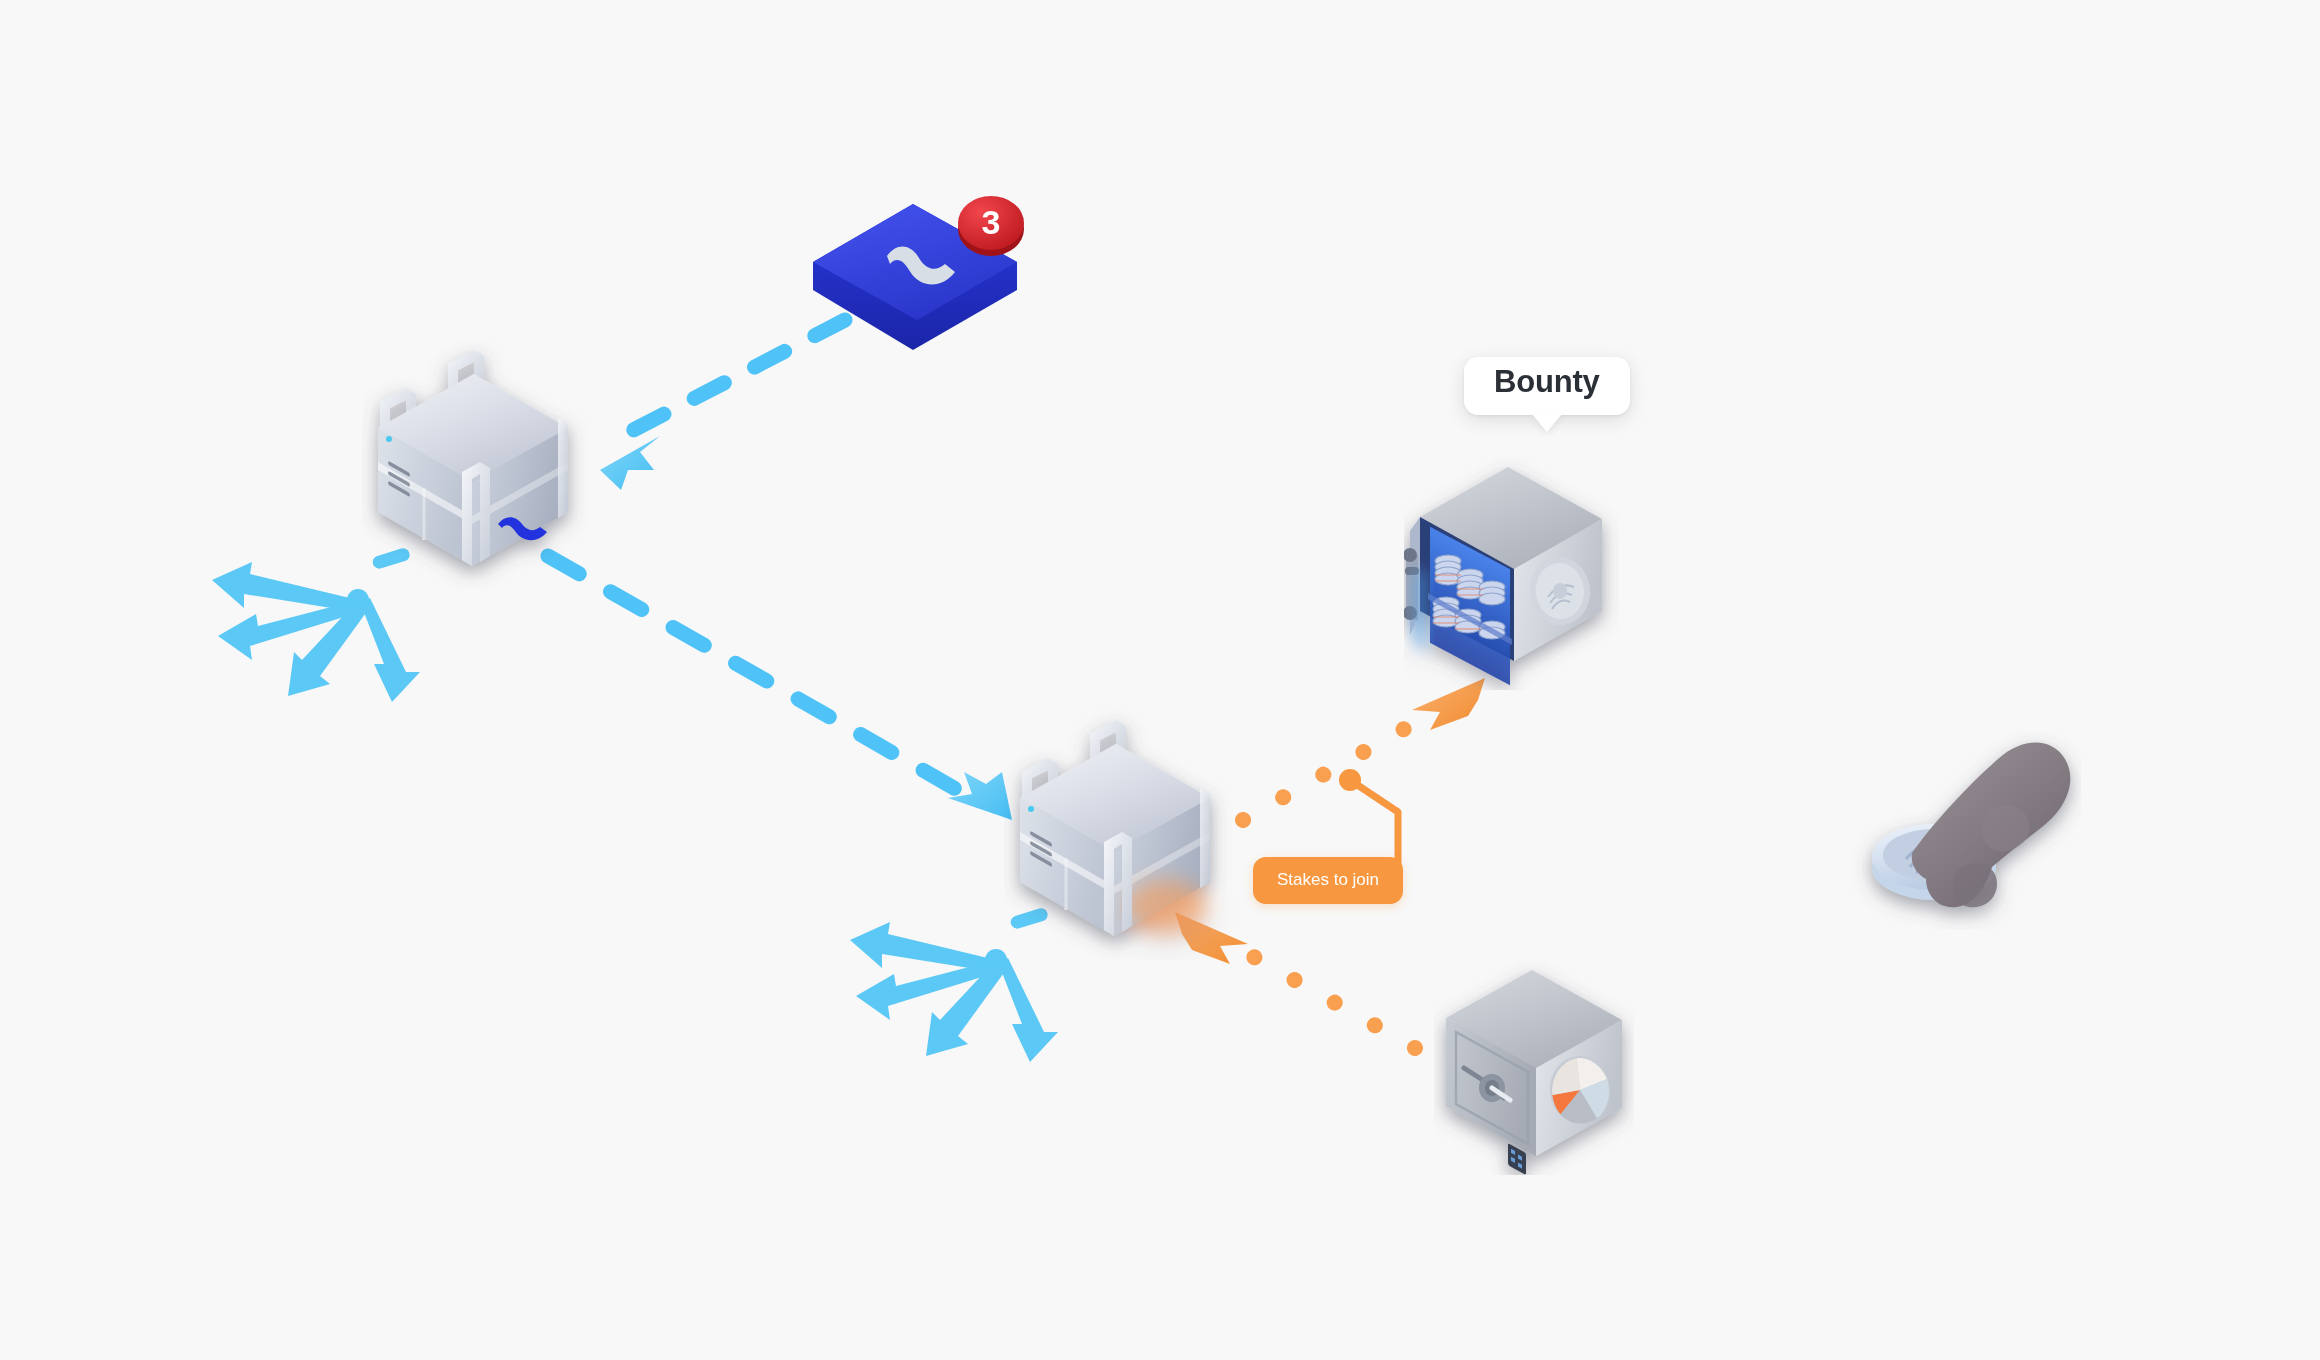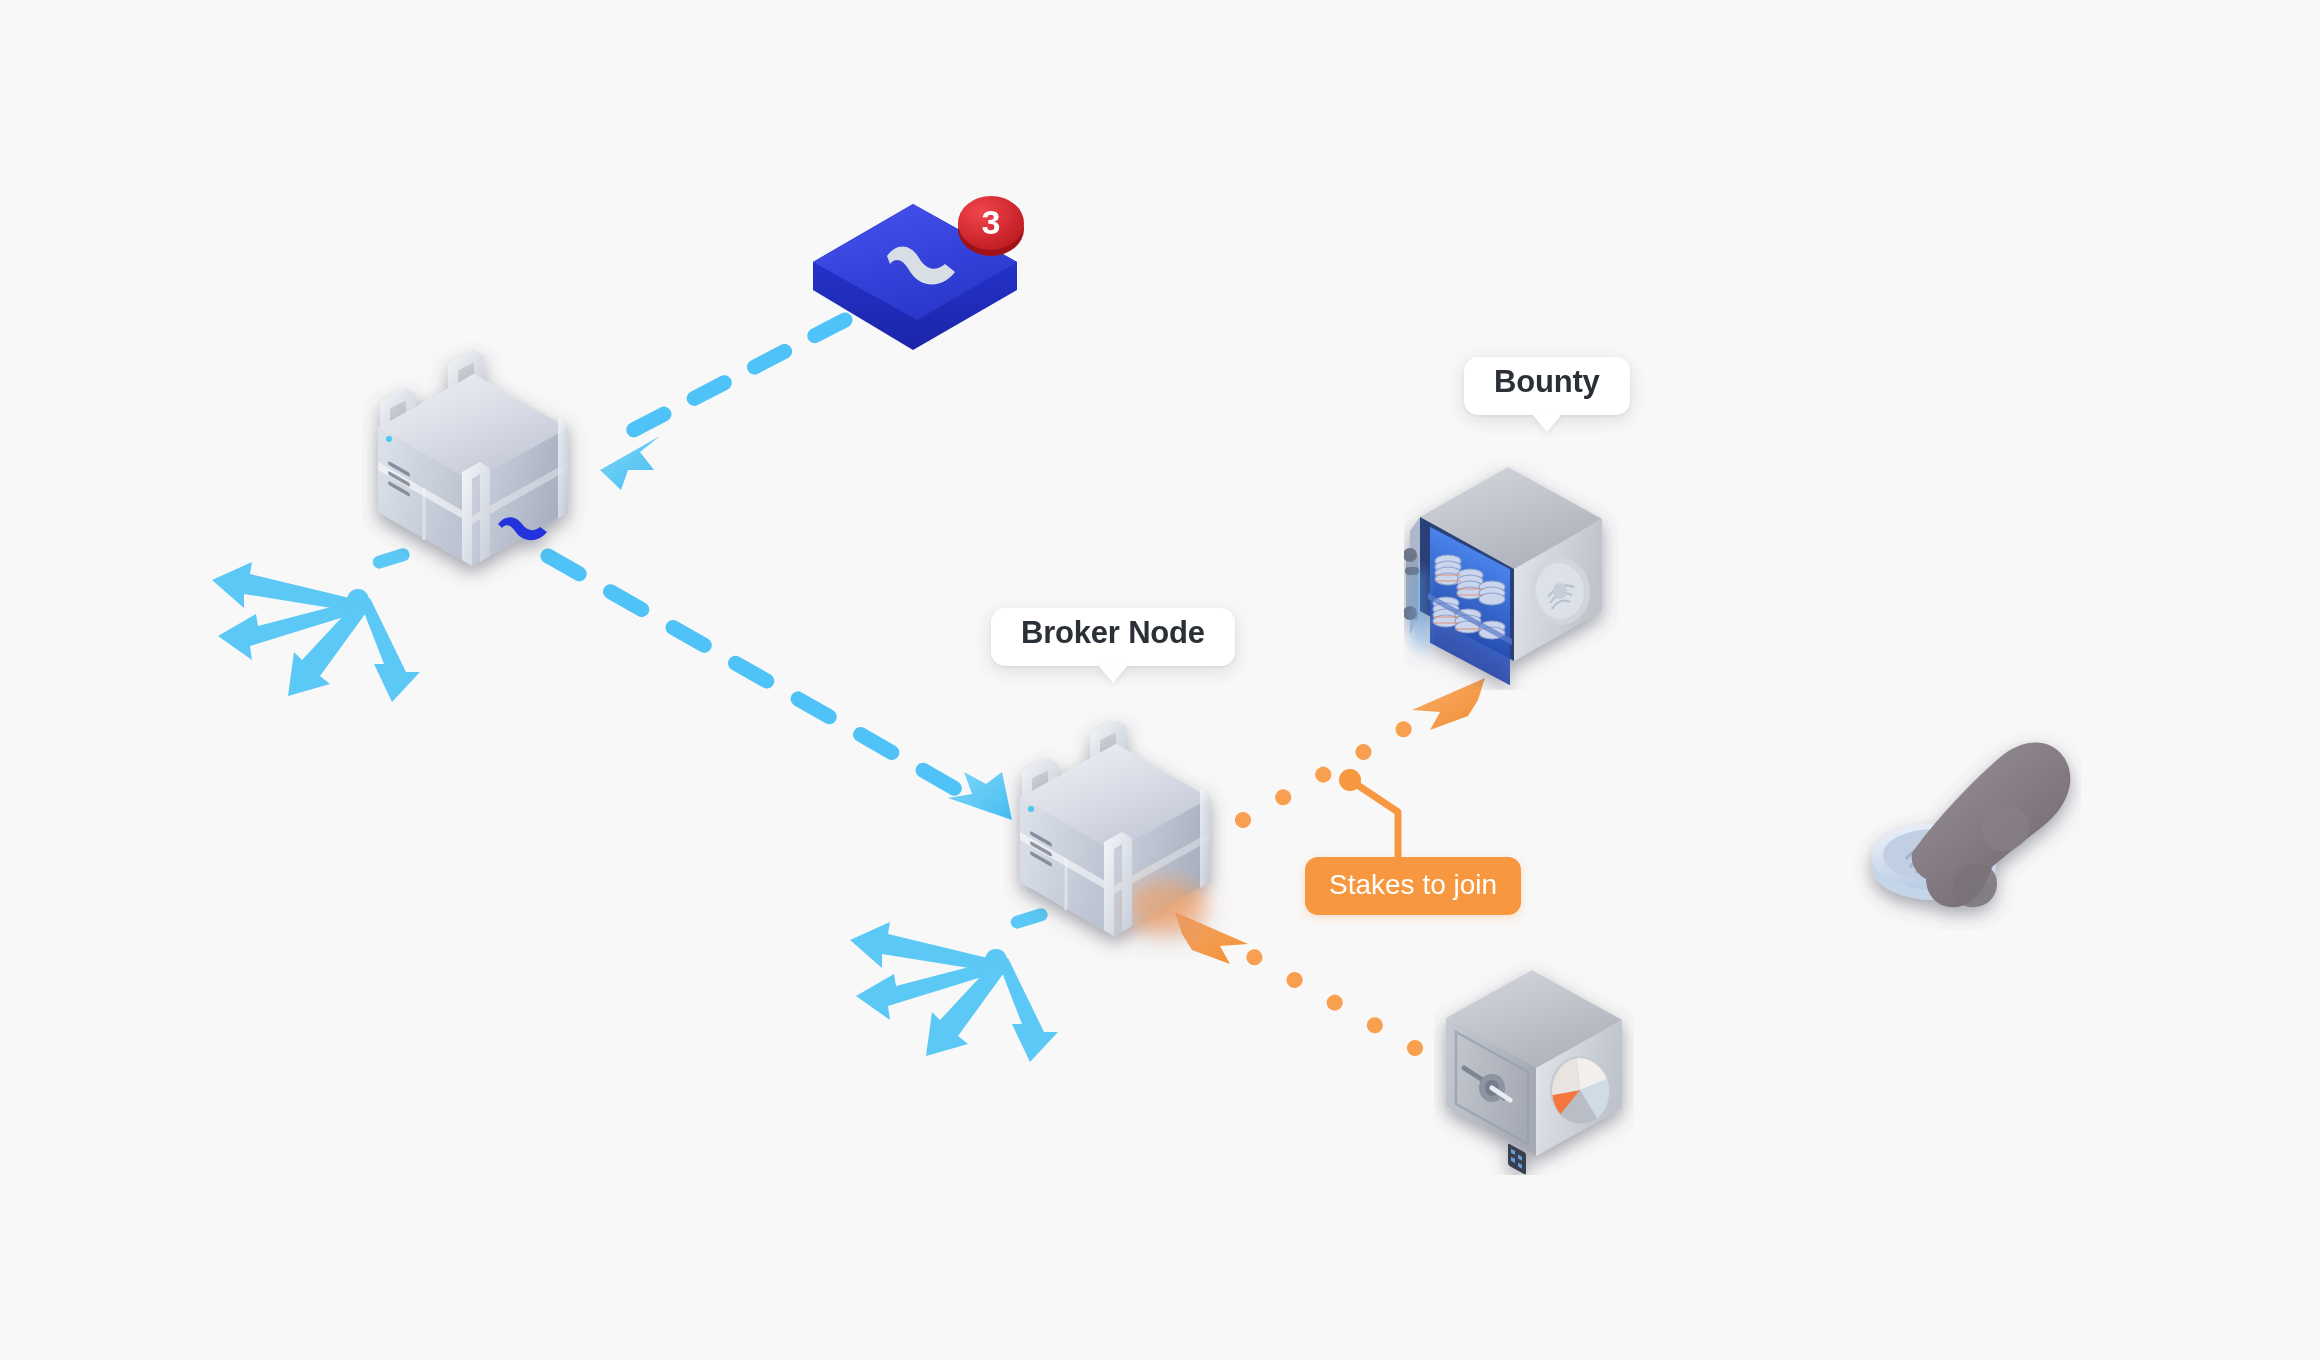--- a/index.html
+++ b/index.html
@@ -52,27 +52,27 @@
     border-right: 15px solid transparent;
     border-top: 18px solid #ffffff;
     filter: drop-shadow(0 3px 3px rgba(30,35,50,0.07));
   }
   #callout-broker { left: 991px; top: 608px; }
   #callout-bounty { left: 1464px; top: 357px; }
 
   
   #pill-stake {
     position: absolute;
-    left: 1305px;
+    left: 1253px;
     top: 857px;
     background: #f7973f;
     border-radius: 13px;
     padding: 14px 24px 16px 24px;
     color: #ffffff;
-    font-size: 28px;
+    font-size: 17px;
     font-weight: normal;
     white-space: nowrap;
     line-height: 1;
     box-shadow: 0 3px 10px rgba(247,151,63,0.25);
   }
 
   
   .obj { position: absolute; }
 
   #app-icon   { left: 795px;  top: 170px; width: 240px; height: 180px; }
@@ -425,19 +425,18 @@
                  C 92 194, 80 180, 80 164
                  C 72 160, 64 150, 66 138 Z" fill="url(#gHand)"></path>
         <path d="M120 150 C 134 146, 146 150, 150 162 C 154 176, 146 190, 130 192
                  C 116 194, 106 184, 107 172 C 108 160, 112 152, 120 150 Z" fill="#7A727A" opacity="0.85"></path>
         <path d="M142 96 C 158 86, 176 90, 182 104 C 188 120, 176 134, 160 136
                  C 146 138, 136 128, 136 116 C 136 106, 138 100, 142 96 Z" fill="#8C848A" opacity="0.5"></path>
       </g>
     </svg>
   </div>
 
-  <div class="callout" id="callout-broker">Broker Node</div>
 
   <div class="callout" id="callout-bounty">Bounty</div>
 
   <div id="pill-stake">Stakes to join</div>
 
 </div>
 
 </body></html>

